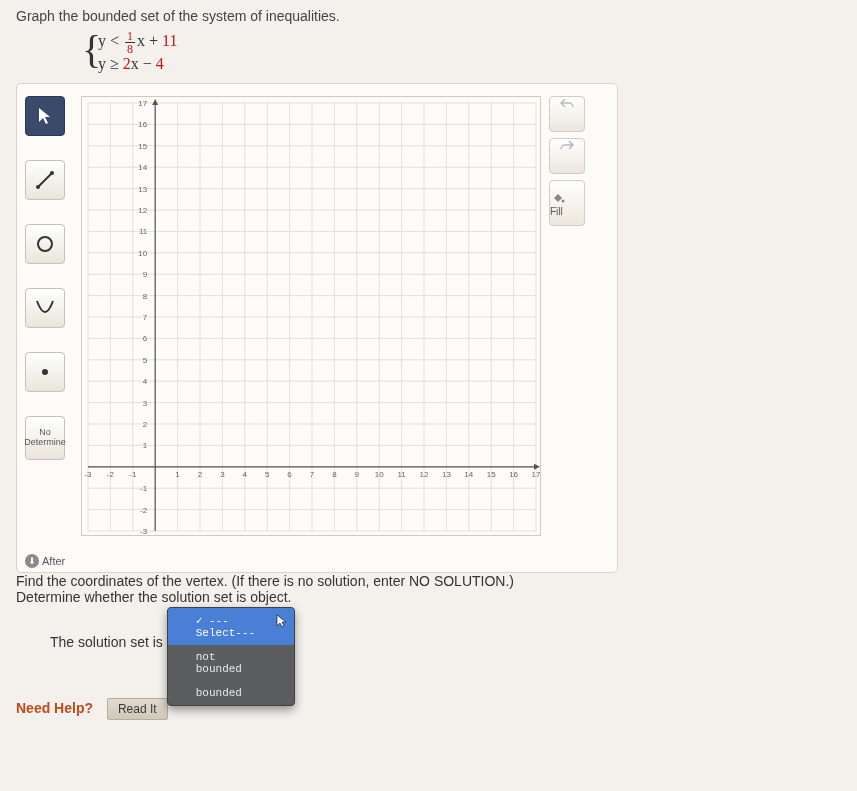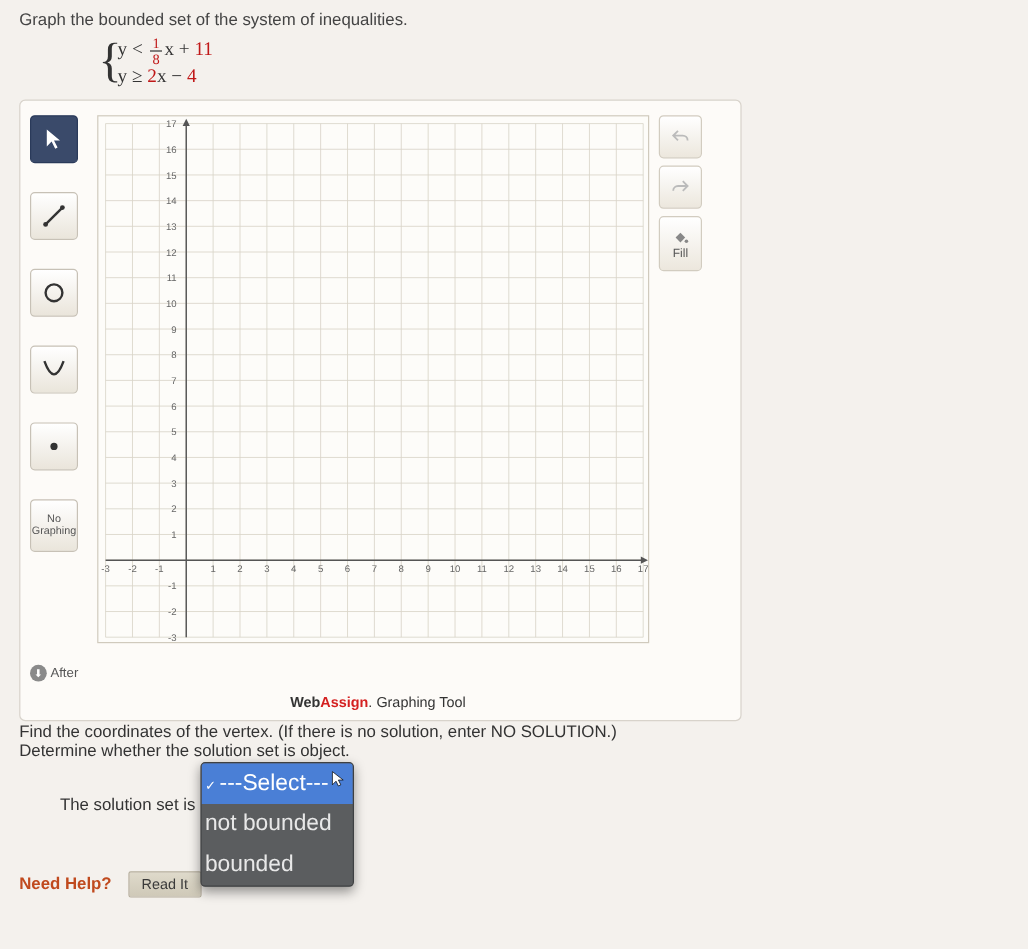--- a/index.html
+++ b/index.html
@@ -111,21 +111,21 @@
     margin-left: 8px;
     display: flex;
     flex-direction: column;
     gap: 6px;
   }
   .rt-btn {
     width: 36px; height: 36px;
     border: 1px solid #d2ccc0;
     border-radius: 4px;
     background: linear-gradient(#fff,#ece7dd);
-    display: flex; align-items: center; justify-content: center;
+    display: flex; justify-content: center;
     color: #aaa;
     font-size: 13px;
     cursor: pointer;
   }
   .rt-btn.fill {
     height: 46px;
     flex-direction: column;
     font-size: 10px;
     color: #555;
     gap: 2px;
@@ -180,24 +180,25 @@
     top: -2px; left: 0;
     width: 128px;
     background: #5b5d5f;
     border: 1px solid #3e4042;
     border-radius: 4px;
     box-shadow: 0 4px 10px rgba(0,0,0,.4);
     overflow: hidden;
     z-index: 5;
   }
   .sel-item {
-    padding: 6px 3px;
+    padding: 6px 28px;
     color: #e8e8e8;
-    font-size: 19px;
+    font-size: 11px;
     cursor: pointer;
+    font-family: Liberation Mono, monospace;
   }
   .sel-item.current {
     background: #4a7fd6;
     color: #fff;
   }
   .sel-item.current::before { content: "✓ "; font-size: 11px; }
   .cursor-arrow {
     position: absolute;
     right: 6px; top: 6px;
     width: 12px; height: 14px;
@@ -275,21 +276,21 @@
                 <path d="M3 3 Q11 25 19 3" stroke="#333" stroke-width="2" fill="none"></path>
               </svg>
           </div>
           <div class="tool">
             <svg width="10" height="10" viewBox="0 0 10 10">
                 <circle cx="5" cy="5" r="3" fill="#333"></circle>
               </svg>
           </div>
           <div class="tool nosol">
             <span>No</span>
-            <span>Graphing</span>
+            <span>Determine</span>
           </div>
           <div class="help-btn">
             <span class="icon">⬇</span>
             <span>After</span>
           </div>
         </div>
 
         <div class="canvas-wrap">
           <svg class="graph-canvas" id="graph-svg" width="460" height="440">
               <line x1="6" y1="434" x2="6" y2="6" stroke="#d9d4c8" stroke-width="0.7"></line>
@@ -395,23 +396,20 @@
           <div class="rt-btn fill">
             <svg width="16" height="14" viewBox="0 0 16 14">
                 <path d="M4 8 L8 4 L12 8 L8 12 Z" fill="#888"></path>
                 <circle cx="13" cy="11" r="1.5" fill="#888"></circle>
               </svg>
             <span>Fill</span>
           </div>
         </div>
       </div>
 
-      <div class="wa-brand">
-        <b><span>Web</span><span class="assign">Assign</span></b><span>.</span><span class="tool-txt"> Graphing Tool</span>
-      </div>
     </div>
 
   </div>
 
   <div class="subq">
     <div>Find the coordinates of the vertex. (If there is no solution, enter NO SOLUTION.)</div>
   </div>
 
   <div class="subq">
     <div>Determine whether the solution set is object.</div>

